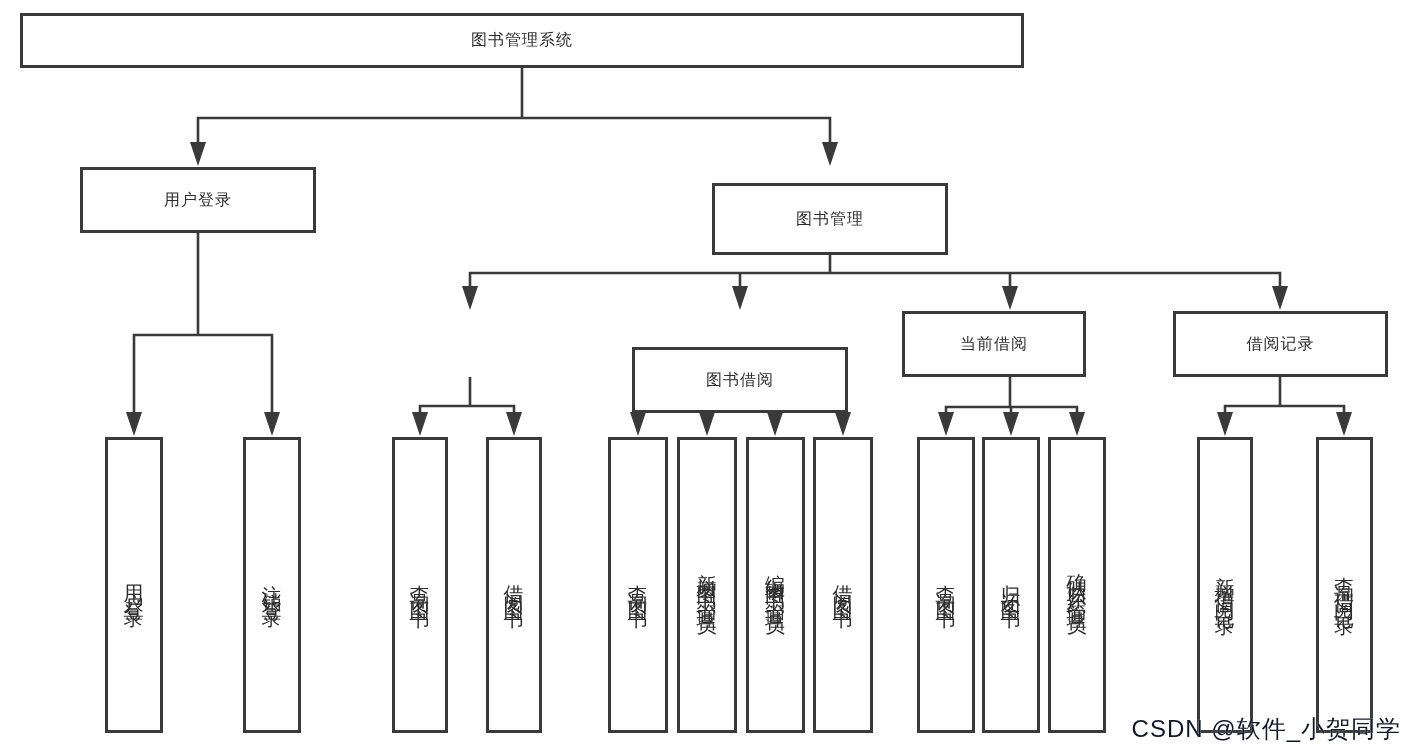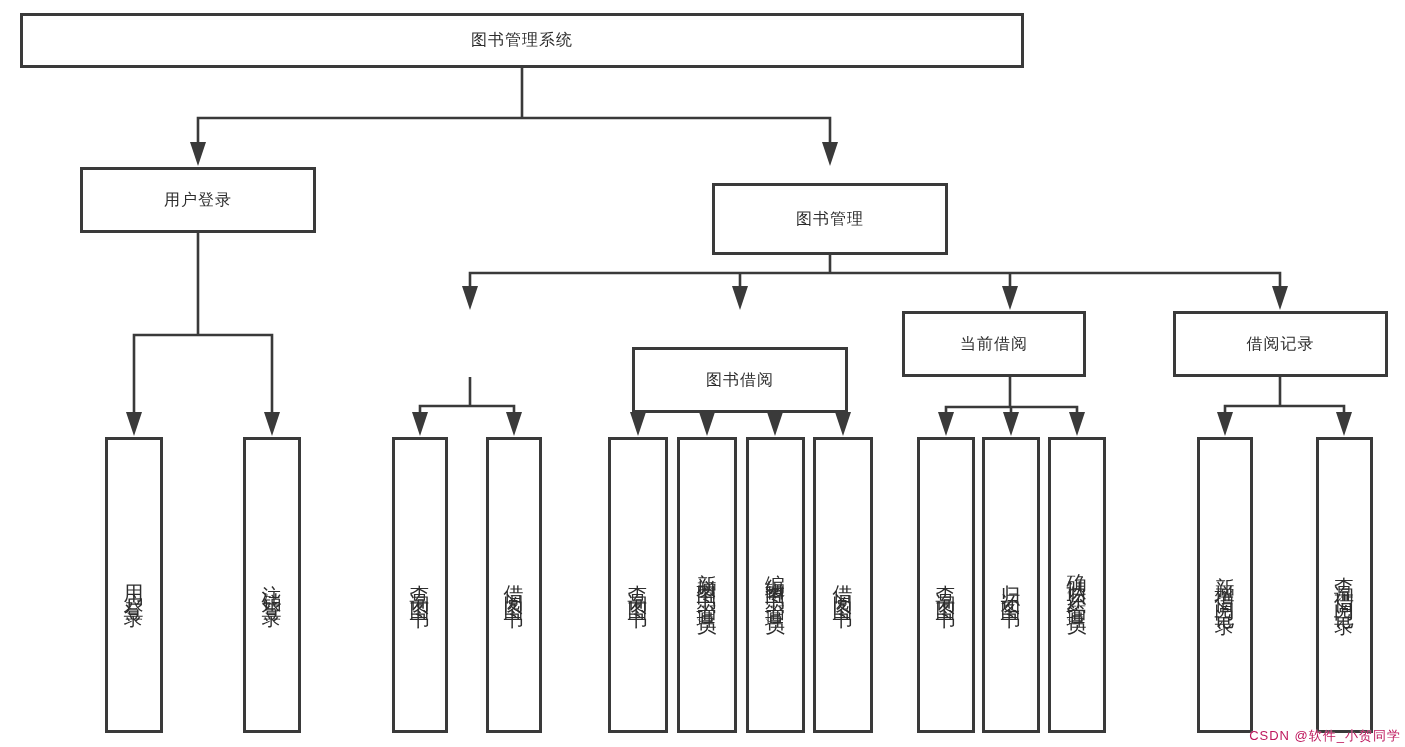--- a/index.html
+++ b/index.html
@@ -43,22 +43,22 @@
     text-orientation: mixed;
     font-size: 20px;
     letter-spacing: 8px;
     line-height: 1;
     white-space: nowrap;
   }
   .watermark {
     position: absolute;
     right: 4px;
     bottom: 2px;
-    font-size: 13px;
-    color: #be185d;
+    font-size: 24px;
+    color: #0f172a;
     letter-spacing: 1px;
     white-space: nowrap;
     text-shadow: 0 0 1px #ffffff;
   }
 </style>
 </head>
 <body>
 
 <div class="canvas">
 

